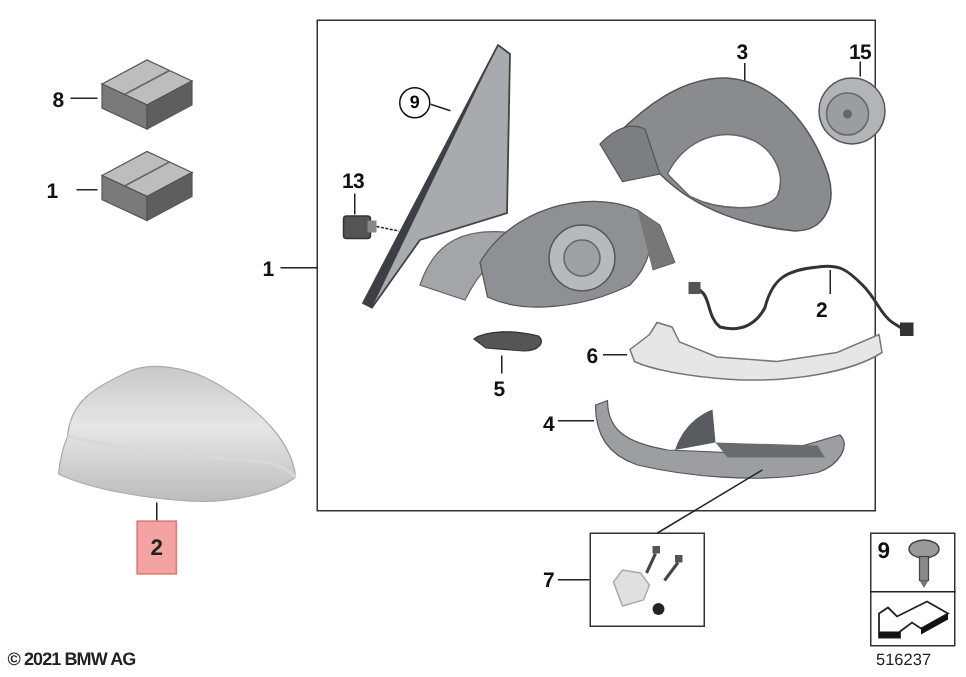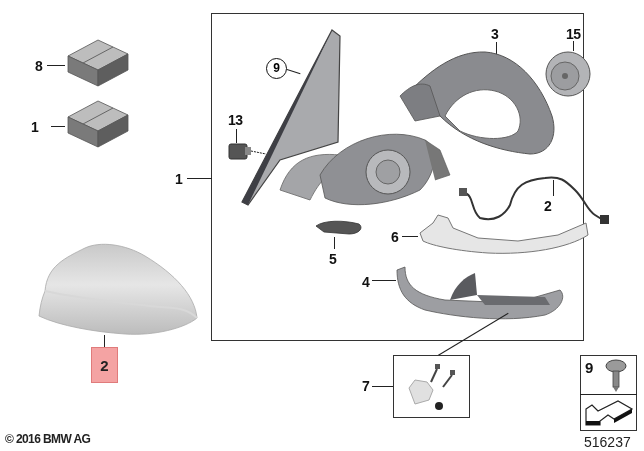--- a/index.html
+++ b/index.html
@@ -4,21 +4,21 @@
 <style>
   html,body{margin:0;padding:0;background:#fff;}
   body{width:644px;height:451px;position:relative;overflow:hidden;font-family:"Liberation Sans",sans-serif;}
   .lbl{position:absolute;font-weight:bold;font-size:14px;color:#111;line-height:14px;letter-spacing:-0.5px;}
   .line{position:absolute;background:#222;}
   svg{position:absolute;overflow:visible;}
   .frame{position:absolute;border:1.5px solid #333;box-sizing:border-box;}
   .highlight{position:absolute;background:#f4a3a3;border:1px solid #e07b7b;box-sizing:border-box;text-align:center;font-weight:bold;font-size:15px;color:#222;}
   .circle{position:absolute;border:1.6px solid #111;border-radius:50%;box-sizing:border-box;text-align:center;font-weight:bold;font-size:12px;line-height:18px;}
   .copyright{position:absolute;font-size:12px;font-weight:bold;color:#222;letter-spacing:-0.6px;}
-  .ref{position:absolute;font-size:14px;color:#222;text-align:center;}
+  .ref{position:absolute;font-size:11px;color:#222;text-align:center;}
 </style>
 </head>
 <body>
 
 <div class="frame" style="left:211px;top:13px;width:373px;height:328px;"></div>
 
 <svg style="left:66px;top:36px;" width="64" height="52" viewBox="0 0 64 52">
   <polygon points="2,20 32,4 62,18 32,34" fill="#bdbdbd" stroke="#555" stroke-width="0.8"></polygon>
   <polygon points="2,20 32,34 32,50 2,36" fill="#7a7a7a" stroke="#555" stroke-width="0.8"></polygon>
   <polygon points="32,34 62,18 62,34 32,50" fill="#5e5e5e" stroke="#555" stroke-width="0.8"></polygon>
@@ -144,14 +144,14 @@
   <ellipse cx="13" cy="7" rx="10" ry="6" fill="#9a9a9a" stroke="#444"></ellipse>
   <rect x="10" y="12" width="6" height="16" fill="#888" stroke="#444" stroke-width="0.8"></rect>
   <polygon points="10,28 16,28 13,33" fill="#777"></polygon>
 </svg>
 <svg style="left:584px;top:399px;" width="50" height="28" viewBox="0 0 50 28">
   <polygon points="2,10 8,6 14,12 34,2 48,10 30,20 24,16 16,22 16,26 2,26" fill="#fff" stroke="#222" stroke-width="1.2"></polygon>
   <rect x="2" y="22" width="14" height="4" fill="#111"></rect>
   <polygon points="30,20 48,10 48,14 30,24" fill="#111"></polygon>
 </svg>
 
-<div class="copyright" style="left:5px;top:432px;">© 2016 BMW AG</div>
+<div class="copyright" style="left:5px;top:432px;">© 2021 BMW AG</div>
 <div class="ref" style="left:584px;top:434px;">516237</div>
 
 </body></html>

